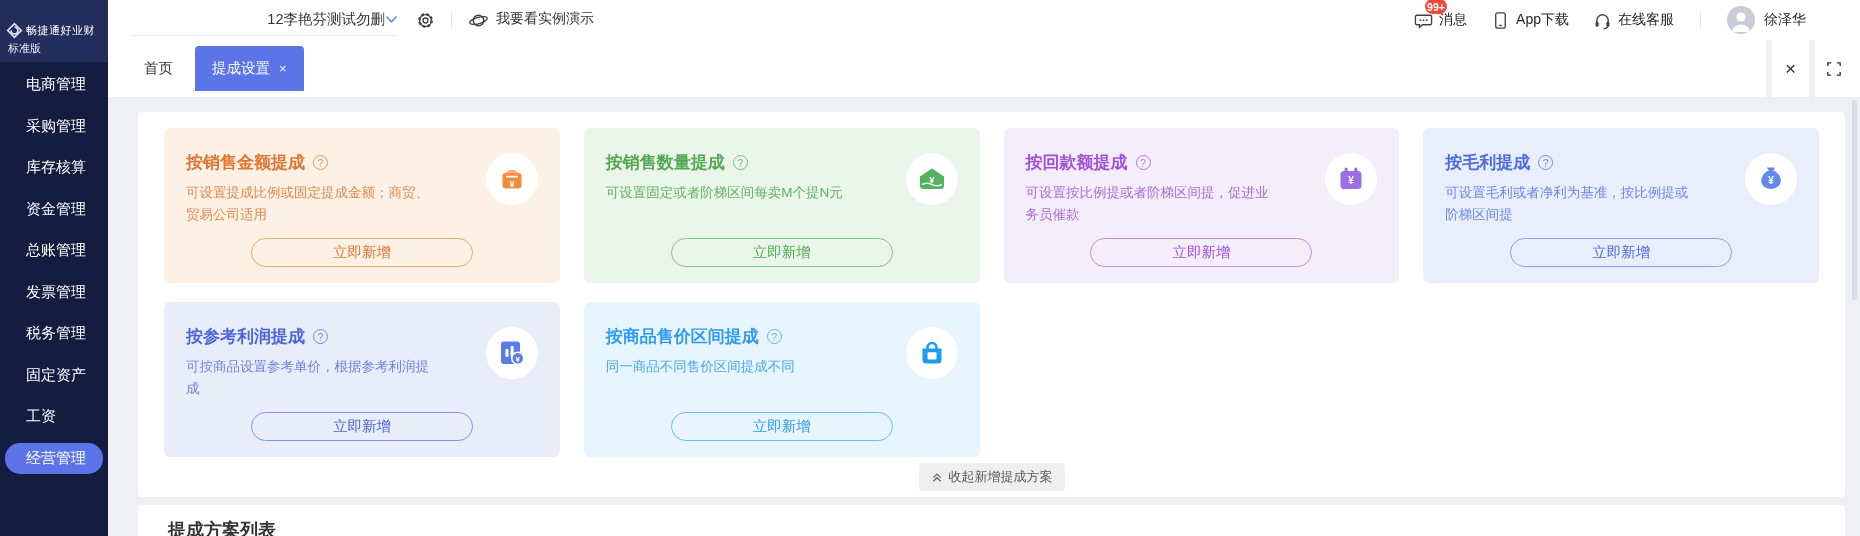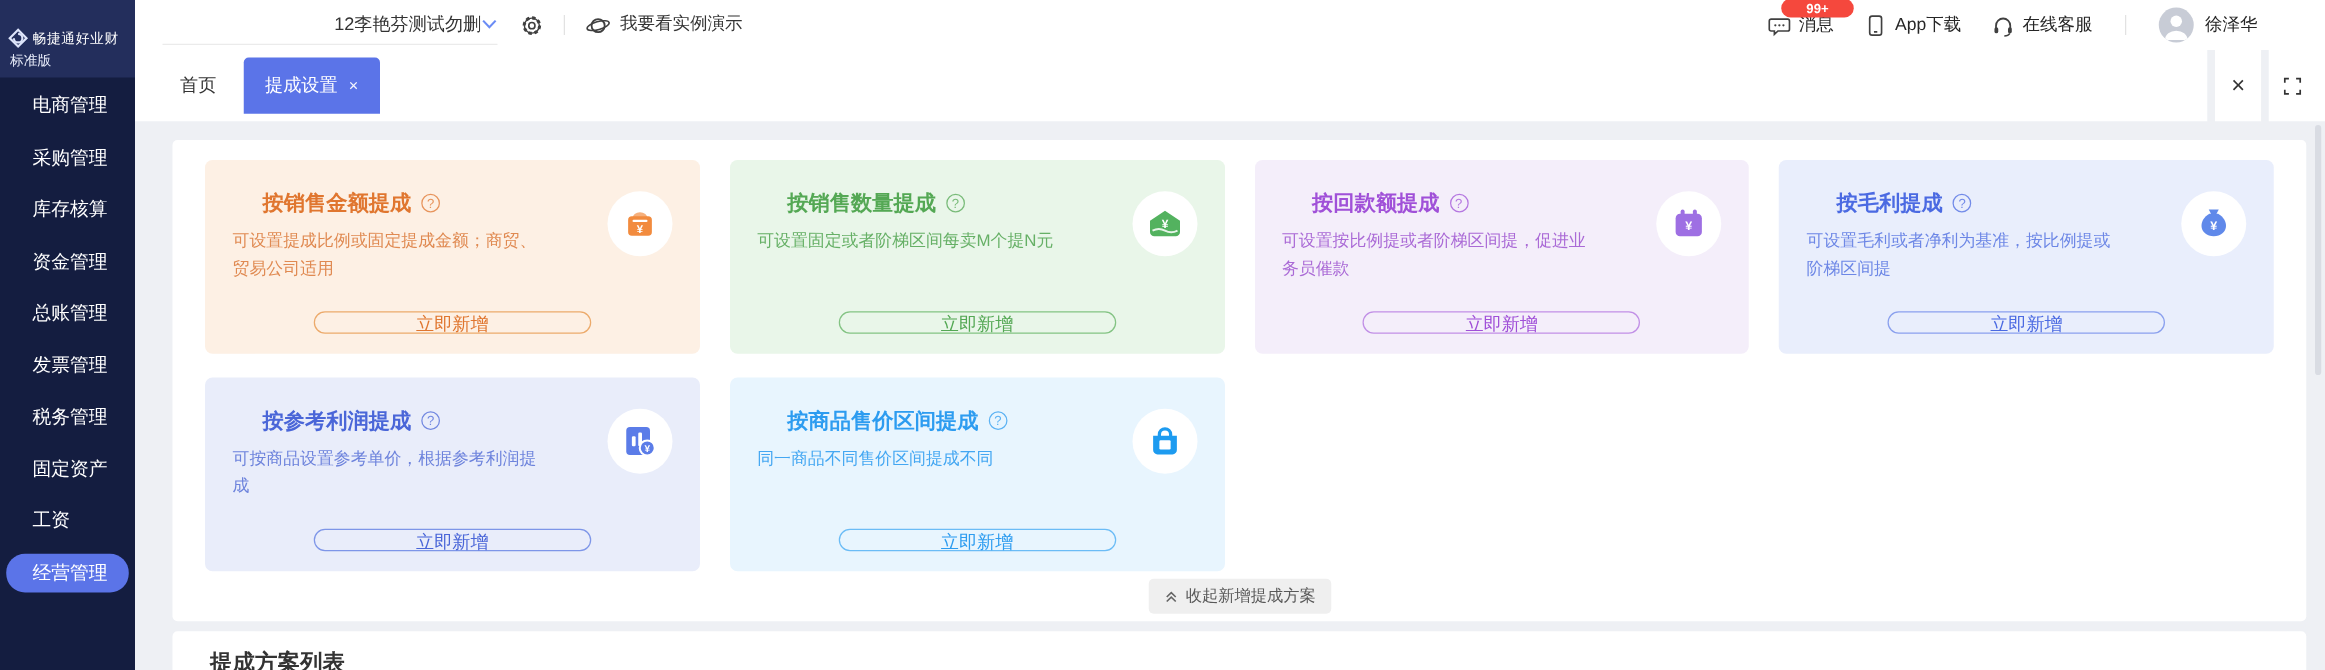--- a/index.html
+++ b/index.html
@@ -23,47 +23,47 @@
   .main { flex:1; display:flex; flex-direction:column; min-width:0; position:relative; }
   .topbar { height:40px; background:#fff; display:flex; align-items:center; padding:0 54px 0 22px; }
   .account-select { width:268px; height:31px; display:flex; align-items:center; justify-content:flex-end;
                     border-bottom:1px solid #ebebeb; font-size:14.5px; color:#333; cursor:pointer; margin-right:18px; }
   .icon-btn { display:flex; align-items:center; cursor:pointer; }
   .v-divider { width:1px; height:16px; background:#e2e2e2; margin:0 16px; }
   .demo-link { display:flex; align-items:flex-start; gap:7px; font-size:14px; color:#333; cursor:pointer; }
   .topbar-right { margin-left:auto; display:flex; align-items:center; gap:24px; font-size:14px; color:#262626; }
   .tb-item { display:flex; align-items:center; gap:6px; cursor:pointer; position:relative; }
   .badge { position:absolute; top:-12px; left:11px; background:#f5483d; color:#fff; font-size:10.5px;
-           font-weight:bold; line-height:1; padding:3px 20px 2px; border-radius:9px; white-space:nowrap; }
+           font-weight:bold; line-height:1; padding:3px 2px 2px; border-radius:9px; white-space:nowrap; }
   .avatar { width:28px; height:28px; border-radius:50%; background:#c8ccd6; overflow:hidden; display:flex;
             align-items:flex-end; justify-content:center; }
   
   .tabbar { height:57px; display:flex; align-items:stretch; background:#eef0f4; }
   .tabstrip { flex:1; background:#fff; display:flex; align-items:flex-end; padding:0 0 6px 22px; }
   .tab-home { height:45px; display:flex; align-items:center; padding:0 14px; font-size:14.5px; color:#333; cursor:pointer; }
   .tab-active { height:45px; background:#5b74e8; color:#fff; border-radius:4px 4px 0 0; display:flex;
                 align-items:center; gap:9px; padding:0 17px; font-size:14.5px; margin-left:8px; cursor:pointer; }
   .tab-x { font-size:13px; opacity:.95; cursor:pointer; }
   .tab-gap { width:6px; background:#eef0f4; }
   .tab-iconbox { width:37px; background:#fff; display:flex; align-items:center; justify-content:center; cursor:pointer; }
   .tab-end { width:8px; background:#fff; }
   .win-x { font-size:19px; color:#333; line-height:1; }
   
   .content { flex:1; padding:15px 15px 0 30px; min-height:0; }
   .panel1 { background:#fff; border-radius:4px; height:385px; padding:16px 26px; position:relative; }
   .cards { display:grid; grid-template-columns:repeat(4,1fr); gap:19px 24px; }
   .card { position:relative; height:155px; border-radius:6px; background:var(--bg); padding:23px 22px; }
   .card-title-row { display:flex; align-items:center; gap:8px; }
-  .card-title { font-size:17px; font-weight:bold; color:var(--accent); white-space:nowrap;margin-left:24px; }
+  .card-title { font-size:17px; font-weight:bold; color:var(--accent); white-space:nowrap; }
   .help-icon { width:15px; height:15px; border:1px solid var(--accent); border-radius:50%; font-size:10.5px;
                display:flex; align-items:center; justify-content:center; color:var(--accent); opacity:.75; cursor:pointer; flex-shrink:0; }
   .card-desc { margin-top:8px; font-size:13.5px; line-height:1.6; color:var(--desc); max-width:252px; }
   .icon-circle { position:absolute; top:25px; right:22px; width:52px; height:52px; border-radius:50%;
                  background:#fff; display:flex; align-items:center; justify-content:center; }
-  .card-btn { position:absolute; left:50%; transform:translateX(-50%); bottom:16px; width:222px; height:18px;
+  .card-btn { position:absolute; left:50%; transform:translateX(-50%); bottom:16px; width:222px; height:29px;
               border-radius:16px; border:1px solid var(--border); background:transparent; color:var(--accent);
               font-size:14.5px; font-family:inherit; cursor:pointer; }
   .collapse-pill { position:absolute; left:50%; transform:translateX(-50%); bottom:6px; background:#efefef;
                    border-radius:4px; padding:5px 12px; font-size:13px; color:#595959; display:flex;
                    align-items:center; gap:6px; cursor:pointer; white-space:nowrap; }
   .panel2 { background:#fff; border-radius:4px 4px 0 0; margin-top:8px; height:31px; overflow:hidden;
             padding:13px 0 0 30px; }
   .list-title { font-size:18px; font-weight:bold; color:#333; }
   .scroll-thumb { position:absolute; right:3px; top:100px; width:5px; height:200px; background:#d9dce3; border-radius:3px; }
   svg { display:block; }

